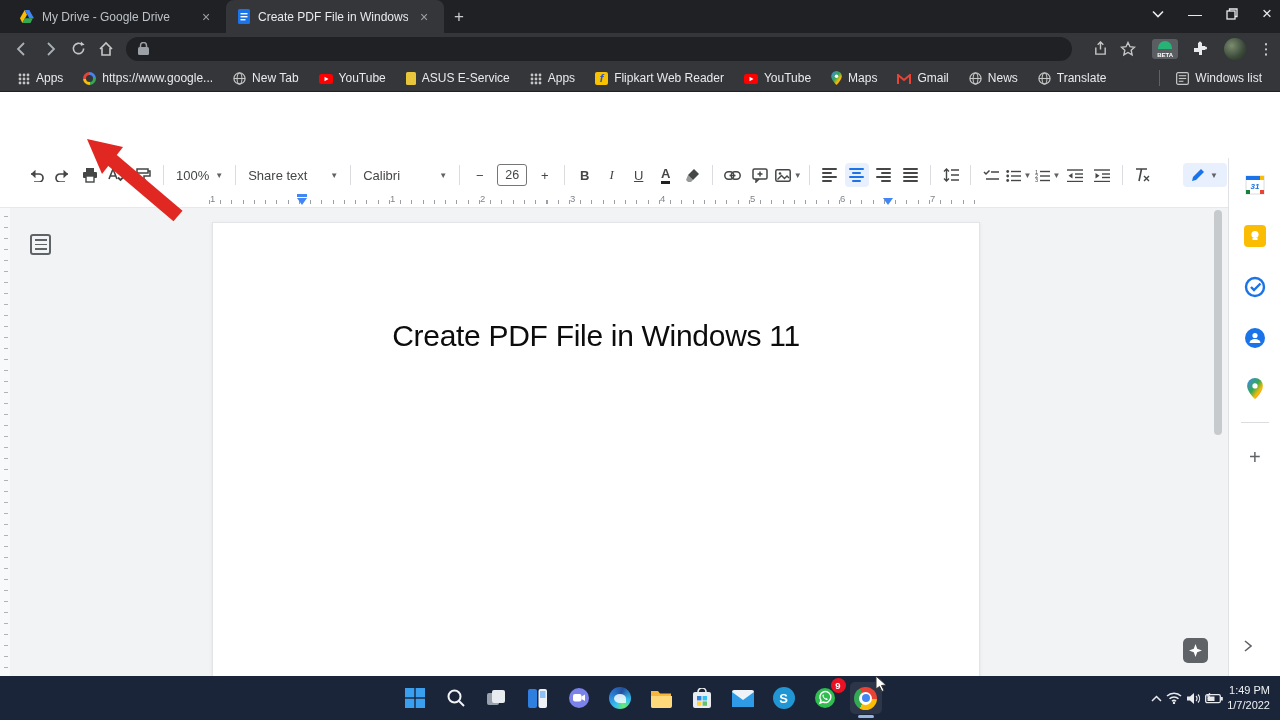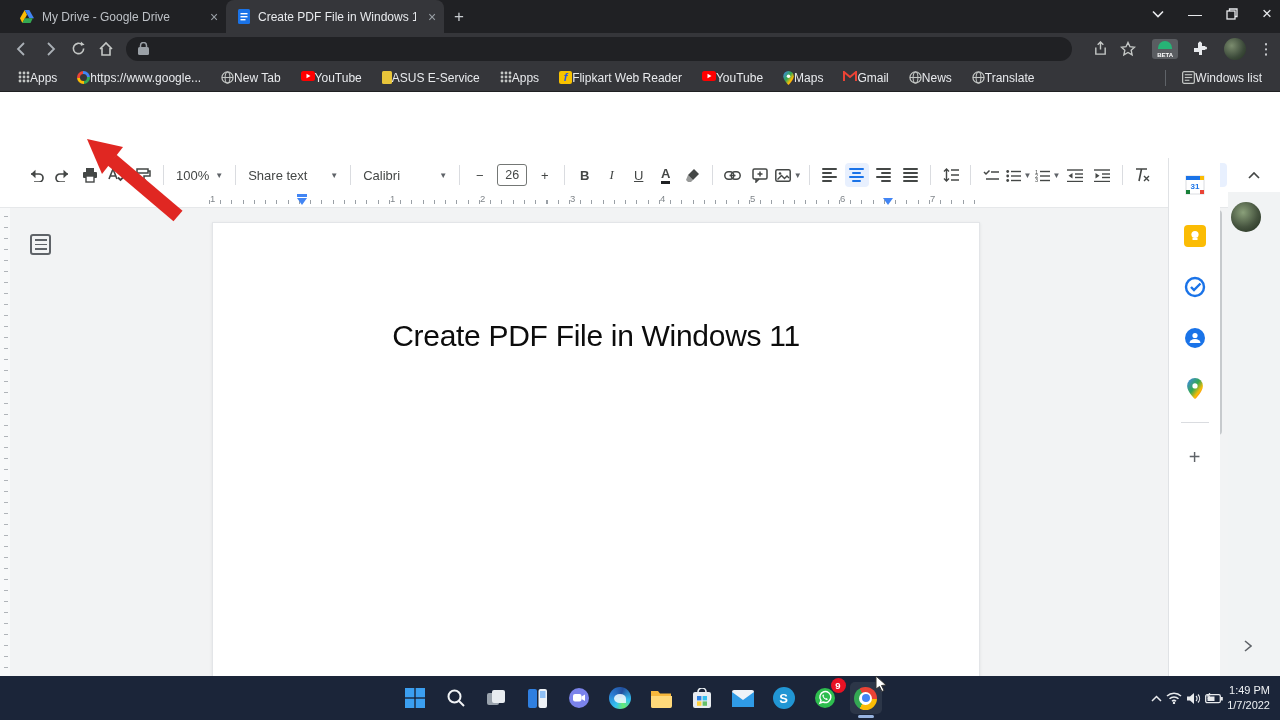--- a/index.html
+++ b/index.html
@@ -3,42 +3,42 @@
 <meta charset="utf-8">
 <style>
   * { margin:0; padding:0; box-sizing:border-box; }
   html,body { width:1280px; height:720px; overflow:hidden; }
   body { font-family:"Liberation Sans", sans-serif; position:relative; background:#f1f3f4; }
   .abs { position:absolute; }
   .ic { display:inline-flex; align-items:center; justify-content:center; flex:none; }
 
   
   #tabstrip { left:0; top:0; width:1280px; height:33px; background:#202124; display:flex; align-items:flex-end; }
-  .tab { height:33px; display:flex; align-items:center; gap:8px; padding:0 4px 0 12px; font-size:12px; color:#bdc1c6; width:218px; }
+  .tab { height:33px; display:flex; align-items:center; gap:8px; padding:0 12px 0 12px; font-size:12px; color:#bdc1c6; width:218px; }
   .tab.active { background:#35363a; color:#e8eaed; border-radius:8px 8px 0 0; }
   .tab .title { flex:1; white-space:nowrap; overflow:hidden; }
   .tab .close { color:#9aa0a6; font-size:14px; width:16px; height:16px; border-radius:50%; }
   .newtab-btn { color:#c8ccd0; font-size:17px; margin:0 0 6px 10px; }
   #win-controls { position:absolute; right:8px; top:4px; display:flex; gap:24px; color:#e8eaed; align-items:center; }
   #win-controls span { font-size:14px; }
 
   
   #navrow { left:0; top:33px; width:1280px; height:31px; background:#35363a; display:flex; align-items:center; }
   .navic { color:#aab0b6; width:28px; font-size:15px; }
   #omnibox { height:24px; width:950px; margin-left:6px; background:#202124; border-radius:13px; display:flex; align-items:center; padding:0 12px; gap:8px; }
   #omnibox .url { font-size:12px; color:#9aa0a6; white-space:nowrap; overflow:hidden; }
   #omnibox .url b { color:#e8eaed; font-weight:700; }
   .beta-badge { width:26px; height:20px; background:#5a5d61; border-radius:3px; position:relative; overflow:hidden; }
   .beta-badge .arc { position:absolute; top:2px; left:6px; width:14px; height:8px; border-radius:7px 7px 0 0; background:#27b376; }
   .beta-badge .txt { position:absolute; bottom:1px; width:100%; text-align:center; font-size:6px; font-weight:700; color:#fff; }
   .avatar-sm { width:22px; height:22px; border-radius:50%; background:radial-gradient(circle at 35% 35%, #7b8c6e, #3c4a3a 60%, #22301f); }
 
   
   #bookmarks { left:0; top:64px; width:1280px; height:28px; background:#35363a; border-bottom:1px solid #1f2022; display:flex; align-items:center; padding:0 10px; gap:4px; }
-  .bm { display:flex; align-items:flex-start; color:#e8eaed; font-size:12px; padding:2px 8px; white-space:nowrap; }
+  .bm { display:flex; align-items:flex-end; gap:6px; color:#e8eaed; font-size:12px; padding:2px 8px; white-space:nowrap; }
   .bm svg, .bm .cssic { flex:none; }
   #bookmarks .spacer { flex:1; }
   .vdiv { width:1px; height:16px; background:#5f6368; margin:0 4px; }
 
   
   #docshead { left:0; top:92px; width:1280px; height:66px; background:#fff; }
   #docs-logo { left:22px; top:110px; width:25px; height:33px; background:#1a73e8; border-radius:3px; }
   #docs-logo i { position:absolute; left:5px; right:5px; height:2.5px; background:#fff; border-radius:1px; }
   #doc-title { left:64px; top:106px; font-size:17.5px; font-weight:500; color:#202124; letter-spacing:.2px; }
   #file-badge { left:301px; top:107px; background:#1a73e8; color:#fff; font-size:11px; font-weight:700; padding:3px 8px; border-radius:4px; letter-spacing:.4px; }
@@ -79,21 +79,21 @@
   
   #canvas { left:0; top:208px; width:1228px; height:468px; background:#f2f3f4; overflow:hidden; }
   #page { position:absolute; left:212px; top:14px; width:768px; height:520px; background:#fff; border:1px solid #e3e5e8; box-shadow:0 1px 3px rgba(60,64,67,.1); }
   #doc-heading { margin-top:96px; text-align:center; font-size:30px; font-weight:500; color:#0c0c0c; letter-spacing:-.3px; }
   #outline-btn { position:absolute; left:30px; top:26px; width:21px; height:21px; border:2px solid #5f6368; border-radius:3px; padding:3px 2.5px; display:flex; flex-direction:column; justify-content:space-between; }
   #outline-btn i { height:1.8px; background:#5f6368; }
   #doc-scrollbar { position:absolute; left:1214px; top:2px; width:8px; height:225px; background:#c7cacd; border-radius:4px; }
   #explore-btn { position:absolute; left:1183px; top:430px; width:25px; height:25px; background:#5f6368; border-radius:5px; display:flex; align-items:center; justify-content:center; }
 
   
-  #sidepanel { left:1168px; top:158px; width:52px; height:518px; background:#fff; border-left:1px solid #e0e2e5; display:flex; flex-direction:column; align-items:center; padding-top:16px; gap:29px; }
+  #sidepanel { left:1228px; top:158px; width:52px; height:518px; background:#fff; border-left:1px solid #e0e2e5; display:flex; flex-direction:column; align-items:center; padding-top:16px; gap:29px;font-style:italic; }
   #sidepanel .hr { width:28px; height:1px; background:#dadce0; margin:-6px 0; }
   #panel-collapse { left:1244px; top:640px; color:#5f6368; font-size:14px; }
 
   
   #red-arrow { left:0; top:0; pointer-events:none; }
 
   
   #taskbar { left:0; top:676px; width:1280px; height:44px; background:#1b2539; display:flex; align-items:center; justify-content:center; gap:9px; }
   .tb-ic { width:32px; height:32px; border-radius:5px; display:flex; align-items:center; justify-content:center; position:relative; }
   .tb-ic.app-active { background:rgba(255,255,255,.08); }

